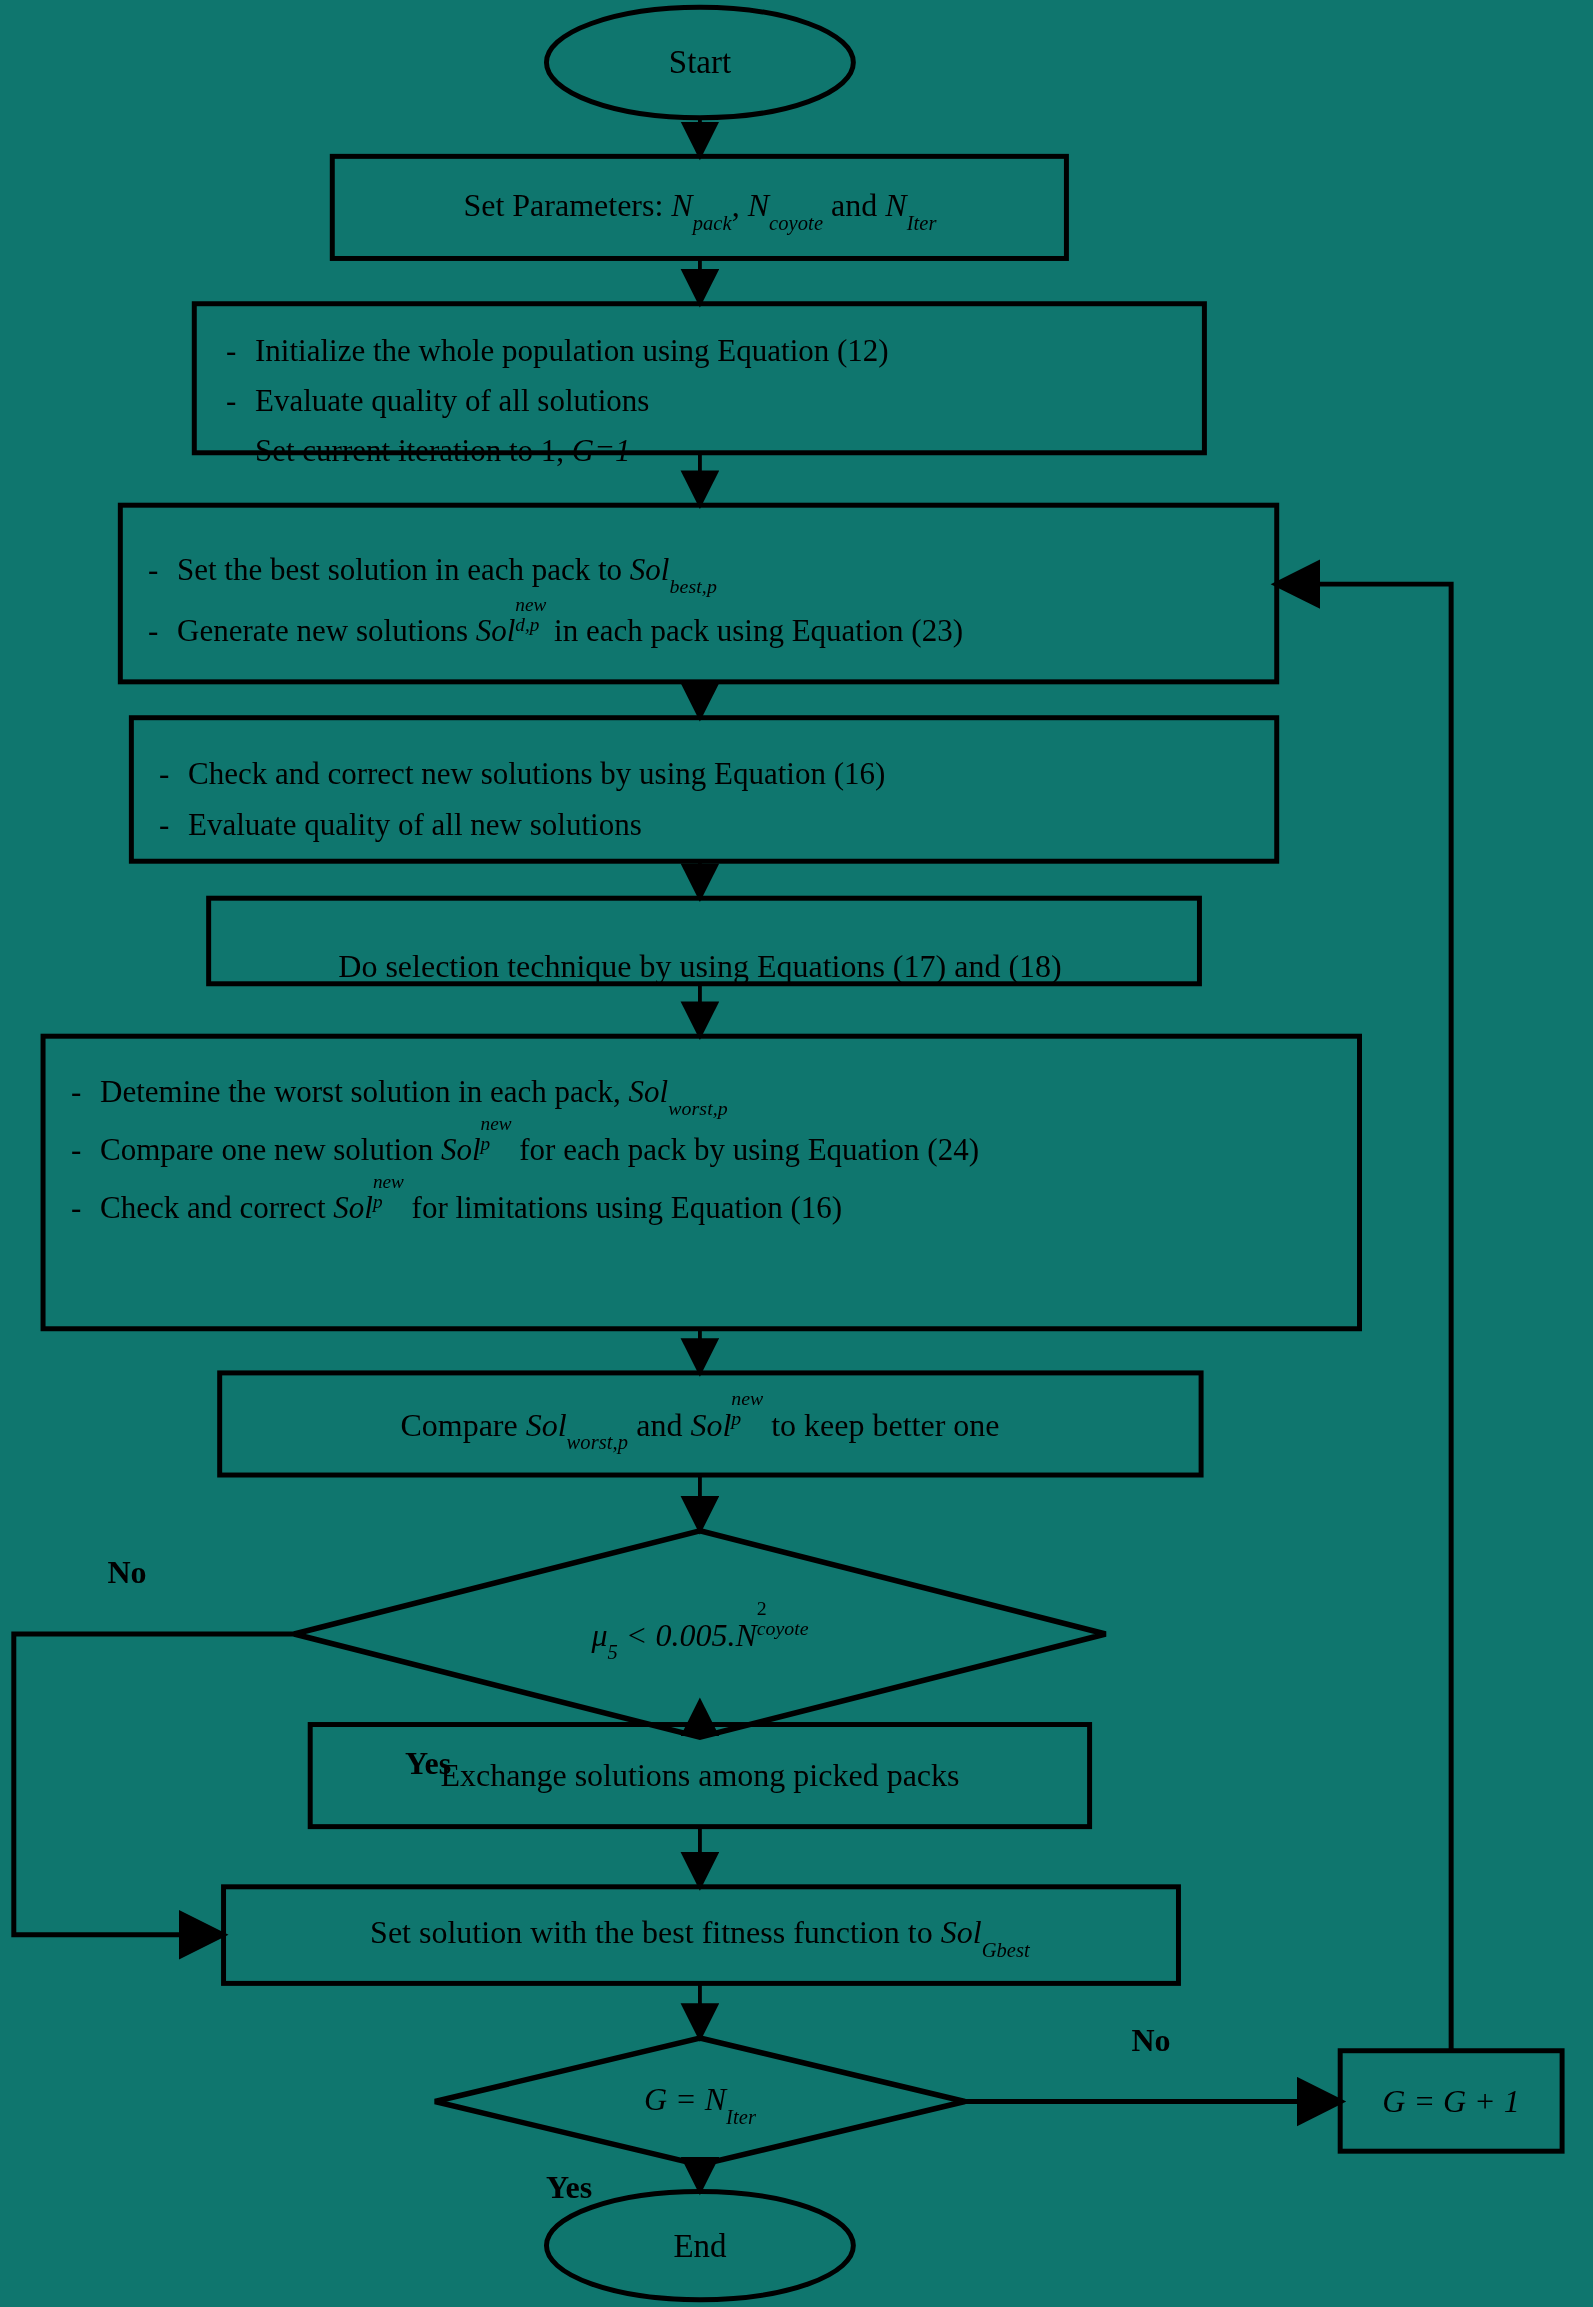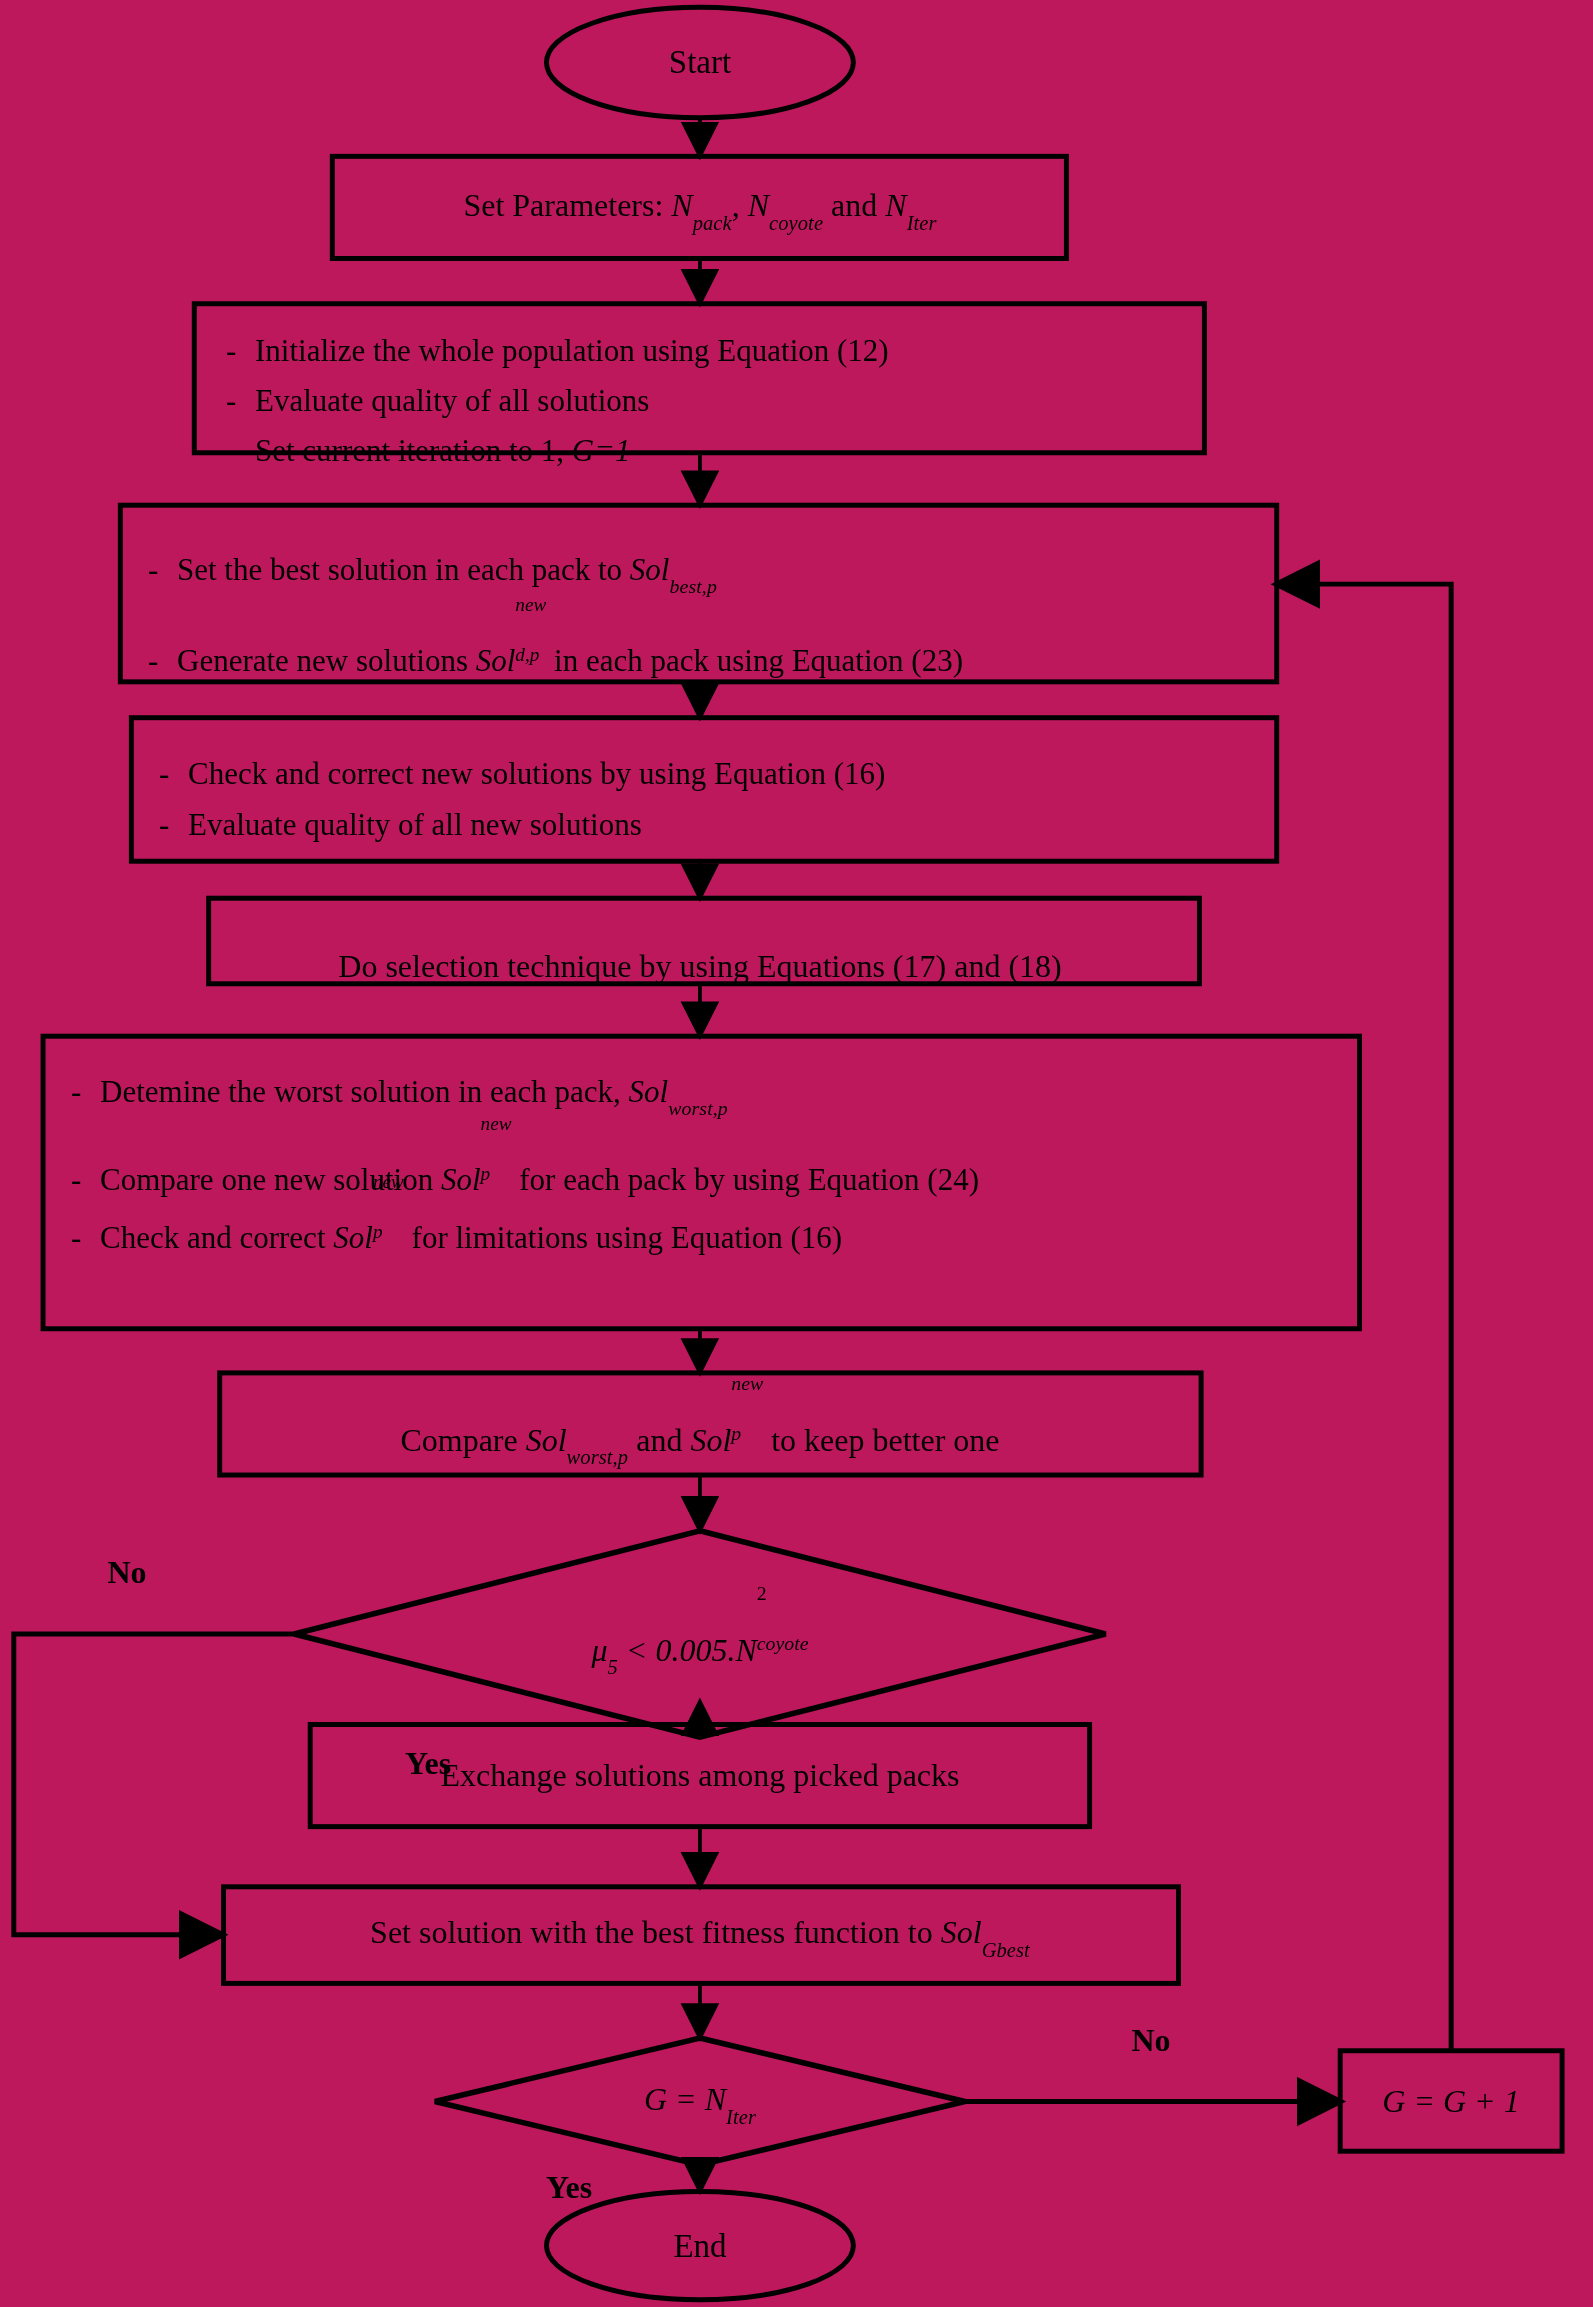--- a/index.html
+++ b/index.html
@@ -4,21 +4,21 @@
 <style>
   html, body {
     margin: 0;
     padding: 0;
     background: #ffffff;
   }
   #flow-root {
     position: relative;
     width: 1593px;
     height: 2307px;
-    background: #be185d;
+    background: #0f766e;
     font-family: "Liberation Serif", "DejaVu Serif", serif;
   }
   svg#flow-svg {
     position: absolute;
     top: 0; left: 0;
     width: 1593px;
     height: 2307px;
   }
   .shape-fill { fill: #ffffff; }
   .shape-stroke { stroke: #000000; fill: none; }
@@ -70,21 +70,21 @@
     display: inline-block;
     vertical-align: baseline;
     font-size: 0.62em;
     font-style: italic;
     line-height: 0.95;
     text-align: left;
     position: relative;
     top: 0.02em;
   }
   .supsub .u { display: block; position: relative; top: -0.62em; }
-  .supsub .d { display: block; position: relative; top: -0.55em; margin-top: 30px; }
+  .supsub .d { display: block; position: relative; top: -0.55em; }
   .eqn { font-style: italic; }
 </style>
 </head>
 <body>
 
 <div id="flow-root">
 
   <svg id="flow-svg" viewBox="0 0 2886 4179">
     <defs>
       <marker id="ah" markerWidth="14" markerHeight="14" refX="6" refY="5" orient="auto" markerUnits="strokeWidth">

